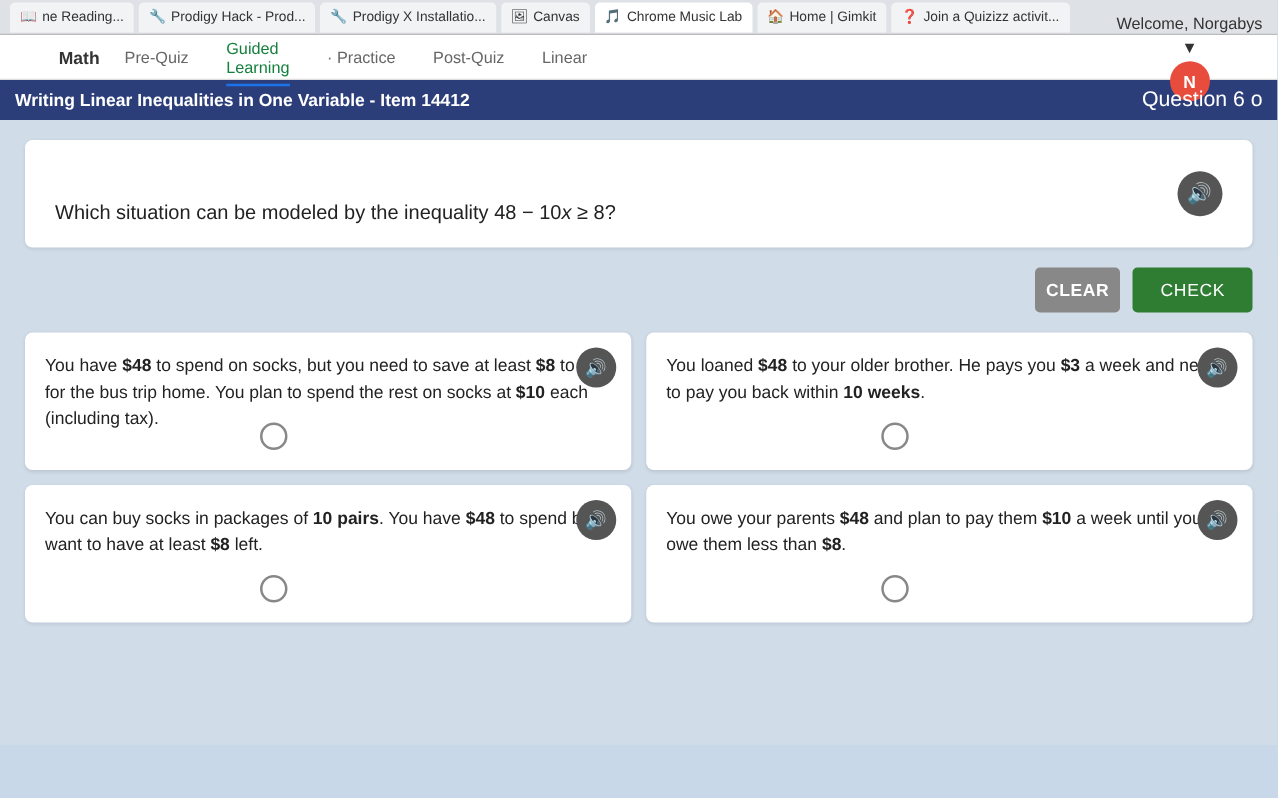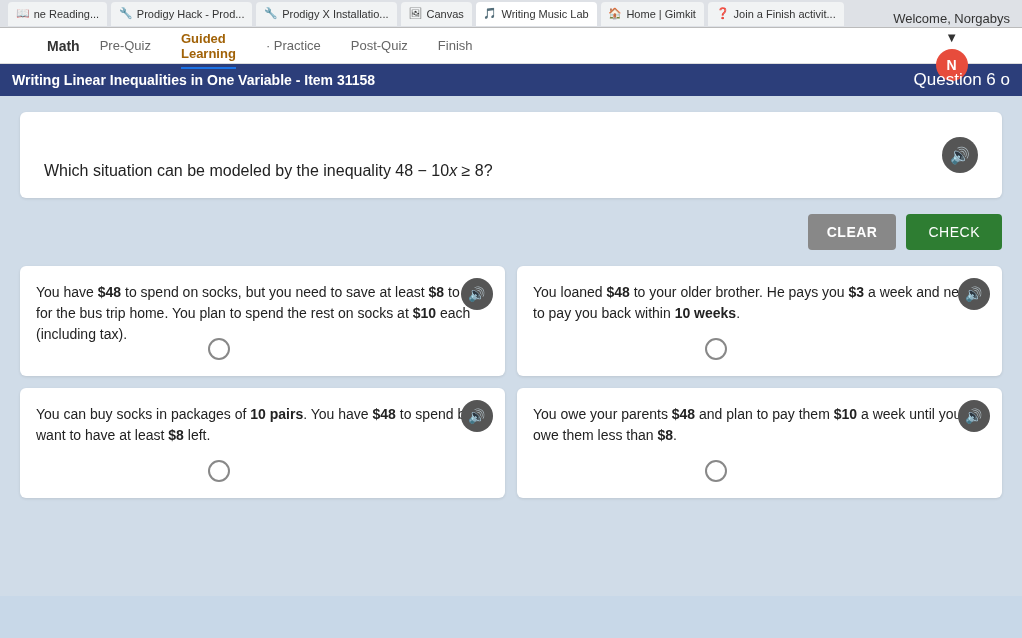--- a/index.html
+++ b/index.html
@@ -63,22 +63,22 @@
       gap: 30px;
       flex: 1;
     }
     .nav-step {
       color: #666;
       font-size: 13px;
       cursor: pointer;
       position: relative;
     }
     .nav-step.active {
-      color: #a16207;
-      font-weight: bold;
+      color: #15803d;
+      font-weight: normal;
     }
     .nav-step.active::after {
       content: '';
       position: absolute;
       bottom: -8px;
       left: 0;
       right: 0;
       height: 2px;
       background: #1a73e8;
     }
@@ -161,21 +161,21 @@
     .action-buttons {
       display: flex;
       justify-content: flex-end;
       gap: 10px;
       margin-bottom: 16px;
     }
     .btn-clear {
       background: #888;
       color: white;
       border: none;
-      padding: 10px 19px;
+      padding: 10px 9px;
       font-size: 14px;
       font-weight: bold;
       border-radius: 4px;
       cursor: pointer;
       letter-spacing: 0.5px;
     }
     .btn-check {
       background: #2e7d32;
       color: white;
       border: none;
@@ -254,50 +254,50 @@
   <div class="tab-item">
     <span>🔧</span>
     <span>Prodigy X Installatio...</span>
   </div>
   <div class="tab-item">
     <span>🖼</span>
     <span>Canvas</span>
   </div>
   <div class="tab-item active">
     <span>🎵</span>
-    <span>Writing Music Lab</span>
+    <span>Chrome Music Lab</span>
   </div>
   <div class="tab-item">
     <span>🏠</span>
     <span>Home | Gimkit</span>
   </div>
   <div class="tab-item">
     <span>❓</span>
-    <span>Join a Finish activit...</span>
+    <span>Join a Quizizz activit...</span>
   </div>
 </div>
 
 <div class="nav-bar">
   <div class="nav-subject">Math</div>
   <div class="nav-steps">
     <span class="nav-step">Pre-Quiz</span>
     <span class="nav-step active">Guided<br>Learning</span>
     <span class="nav-step">· Practice</span>
     <span class="nav-step">Post-Quiz</span>
-    <span class="nav-step">Finish</span>
+    <span class="nav-step">Linear</span>
   </div>
   <div class="nav-welcome">
     <span>Welcome, Norgabys</span>
     <span style="cursor:pointer;">▼</span>
     <div class="nav-avatar">N</div>
   </div>
 </div>
 
 <div class="title-bar">
-  <span>Writing Linear Inequalities in One Variable - Item 31158</span>
+  <span>Writing Linear Inequalities in One Variable - Item 14412</span>
   <span class="question-num">Question 6 o</span>
 </div>
 
 <div class="main-content">
 
   <div class="question-card">
     <span class="question-text">Which situation can be modeled by the inequality 48 − 10<em>x</em> ≥ 8?</span>
     <div class="sound-btn">🔊</div>
   </div>
 

